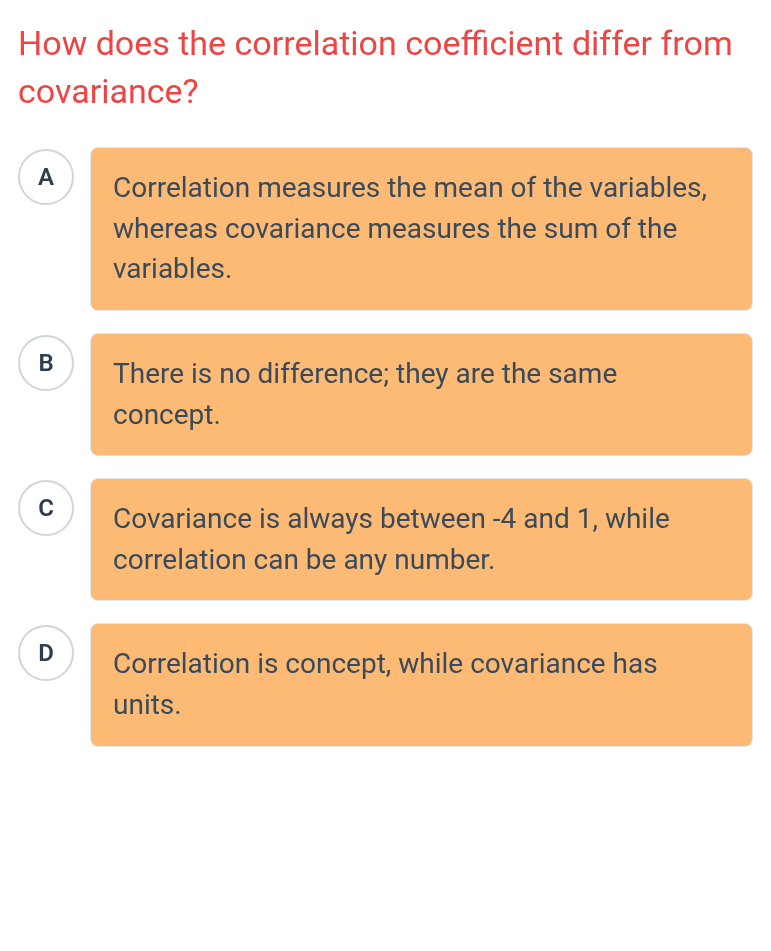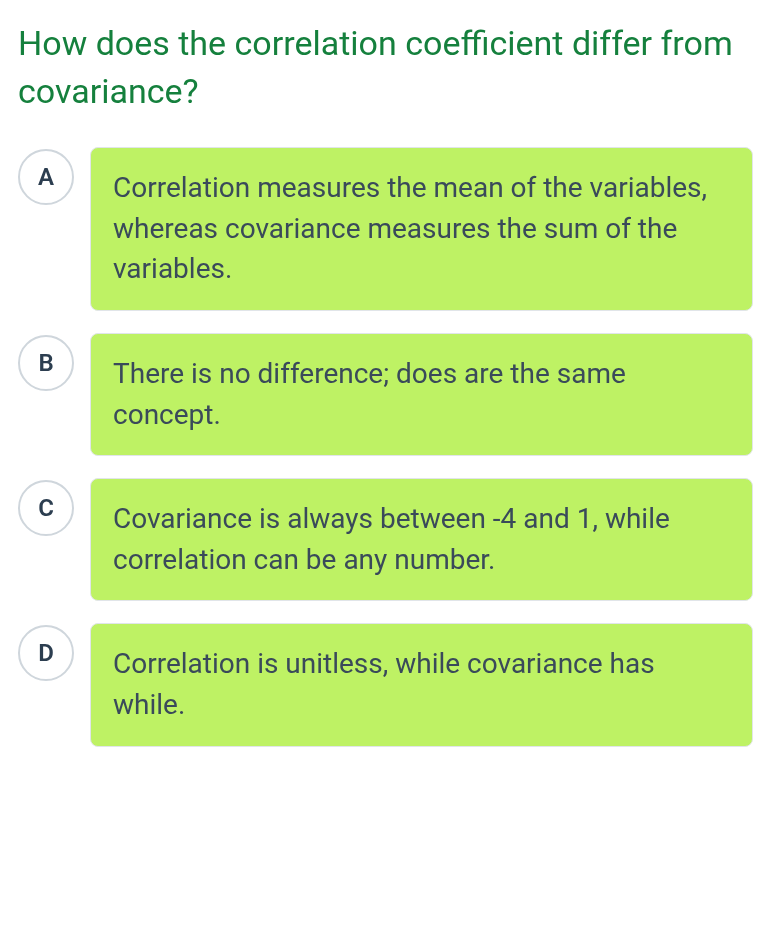--- a/index.html
+++ b/index.html
@@ -10,21 +10,21 @@
     body {
       font-family: -apple-system, BlinkMacSystemFont, 'Segoe UI', Roboto, Helvetica, Arial, sans-serif;
       background: #ffffff;
       padding: 20px 18px;
       width: 771px;
       color: #2c3e50;
     }
     .question-text {
       font-size: 34px;
       line-height: 1.4;
-      color: #15803d;
+      color: #ef4444;
       margin-bottom: 32px;
       font-weight: 400;
     }
     .options {
       display: flex;
       flex-direction: column;
       gap: 22px;
     }
     .option {
       display: flex;
@@ -47,43 +47,43 @@
       margin-top: 2px;
     }
     .option-text-box {
       flex: 1;
       border: 1px solid #e1e5e9;
       border-radius: 8px;
       padding: 20px 22px;
       font-size: 28px;
       line-height: 1.45;
       color: #3a4a5a;
-      background: #bef264;
+      background: #fdba74;
     }
   </style>
 </head>
 <body>
 
 <div class="question-text">How does the correlation coefficient differ from covariance?</div>
 
 <div class="options">
 
   <div class="option">
     <div class="option-badge">A</div>
     <div class="option-text-box">Correlation measures the mean of the variables, whereas covariance measures the sum of the variables.</div>
   </div>
 
   <div class="option">
     <div class="option-badge">B</div>
-    <div class="option-text-box">There is no difference; does are the same concept.</div>
+    <div class="option-text-box">There is no difference; they are the same concept.</div>
   </div>
 
   <div class="option">
     <div class="option-badge">C</div>
     <div class="option-text-box">Covariance is always between -4 and 1, while correlation can be any number.</div>
   </div>
 
   <div class="option">
     <div class="option-badge">D</div>
-    <div class="option-text-box">Correlation is unitless, while covariance has while.</div>
+    <div class="option-text-box">Correlation is concept, while covariance has units.</div>
   </div>
 
 </div>
 
 </body></html>

